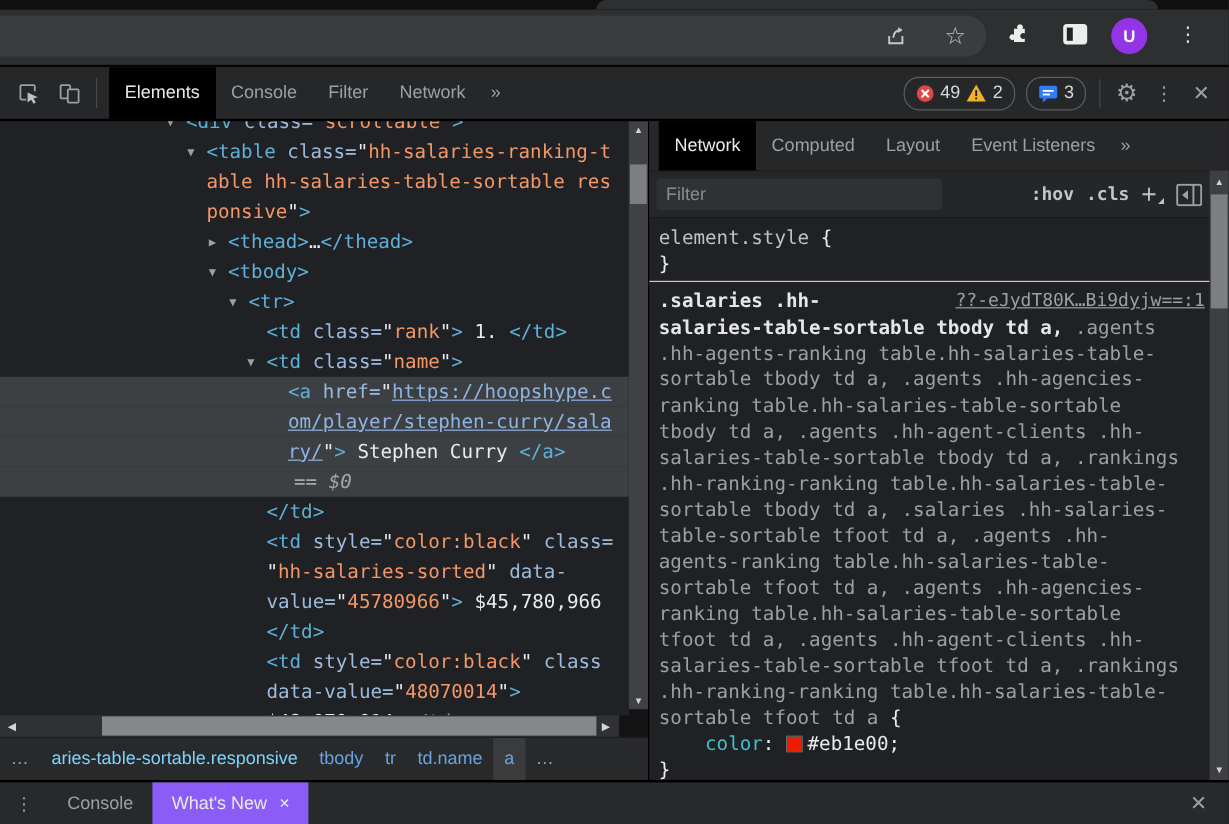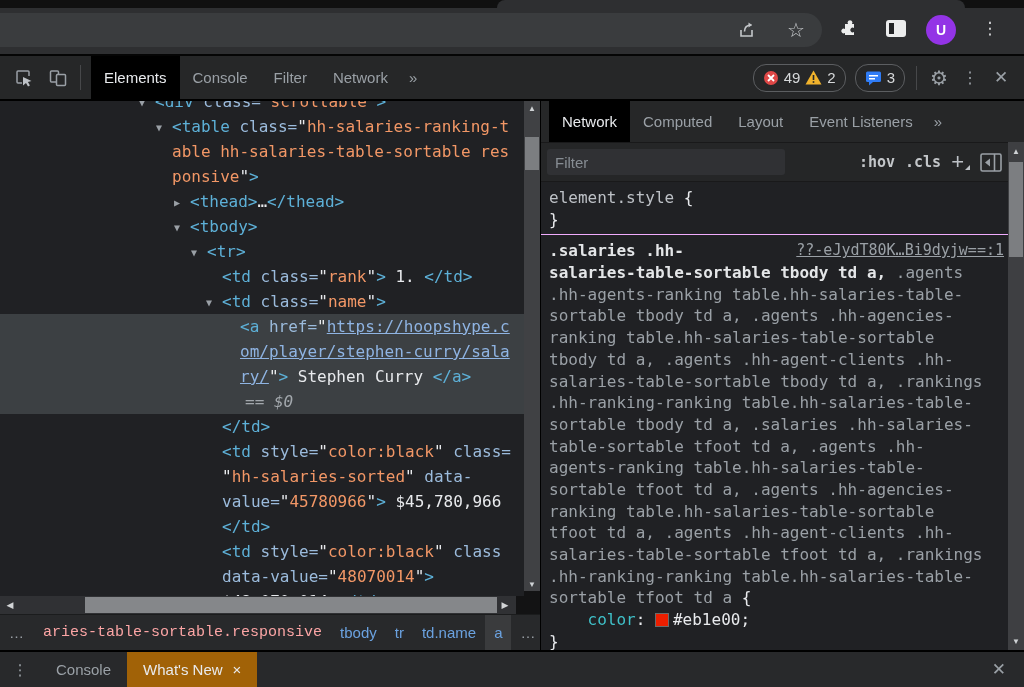--- a/index.html
+++ b/index.html
@@ -68,21 +68,21 @@
   #el-hsb .la{position:absolute;left:2px;top:0;bottom:0;width:16px;display:flex;align-items:center;justify-content:center;color:#d2d4d6;font-size:9px;}
   #el-hsb .ra{position:absolute;left:497px;top:0;bottom:0;width:16px;display:flex;align-items:center;justify-content:center;color:#d2d4d6;font-size:9px;}
   #el-hsb .thumb{position:absolute;left:85px;width:412px;top:1px;bottom:1px;background:#85878a;}
   #el-hsb .corner{position:absolute;right:0;top:0;bottom:0;width:24px;background:#131314;}
 
   
   #crumbs{height:35px;border-top:1px solid #1b1c1d;background:#28292b;display:flex;align-items:stretch;
           font-size:15px;overflow:hidden;}
   .crumb{display:flex;align-items:center;padding:0 9px;white-space:nowrap;}
   .crumb.more{color:#9aa0a6;letter-spacing:1px;}
-  .crumb.plain{color:#fca5a5;font-family:Liberation Mono, monospace;}
+  .crumb.plain{color:#7dd3fc;}
   .crumb.node{color:#6ba2e0;}
   .crumb.sel{background:#3a3b3d;}
 
   
   #right-col{flex:1;border-left:1px solid #000;display:flex;flex-direction:column;background:#202124;position:relative;}
   #style-tabs{height:41px;background:#262728;display:flex;align-items:stretch;padding-left:8px;border-bottom:1px solid #19191a;}
   #filter-bar{height:38px;background:#252627;display:flex;align-items:center;padding:0 22px 0 6px;gap:10px;border-bottom:1px solid #19191a;}
   #filter-input{width:238px;height:26px;background:#303134;border:none;border-radius:3px;color:#bdc1c6;
                 font-size:15px;padding:0 8px;outline:none;box-sizing:border-box;}
   #filter-input::placeholder{color:#878d93;}
@@ -98,21 +98,21 @@
   .c-s{display:inline-block;width:12px;height:12px;margin:0 5px 0 1px;vertical-align:-1px;outline:1px solid #6a6a6a;}
   
   #st-vsb{position:absolute;right:0;top:41px;bottom:0;width:16px;background:#3e3f42;}
   #st-vsb .thumb{position:absolute;left:1px;right:1px;top:20px;height:95px;background:#7c7e81;}
 
   
   #drawer{position:absolute;left:0;right:0;bottom:0;height:37px;background:#28292b;border-top:2px solid #000;
           box-sizing:border-box;display:flex;align-items:stretch;}
   #drawer-menu{width:40px;display:flex;align-items:center;justify-content:center;color:#9aa0a6;font-size:15px;}
   .drawer-tab{display:flex;align-items:center;padding:0 16px;font-size:15px;color:#9aa0a6;gap:10px;}
-  .drawer-tab.active{background:#a16207;color:#e8eaed;}
+  .drawer-tab.active{background:#8b5cf6;color:#e8eaed;}
   .drawer-tab .close{font-size:15px;color:#e8eaed;}
   #drawer-close{margin-left:auto;margin-right:18px;display:flex;align-items:center;color:#9aa0a6;font-size:17px;}
   svg{display:block;}
 </style>
 </head>
 <body>
 
 <div id="chrome">
   <div id="tabstrip">
     <div id="active-tab"></div>

